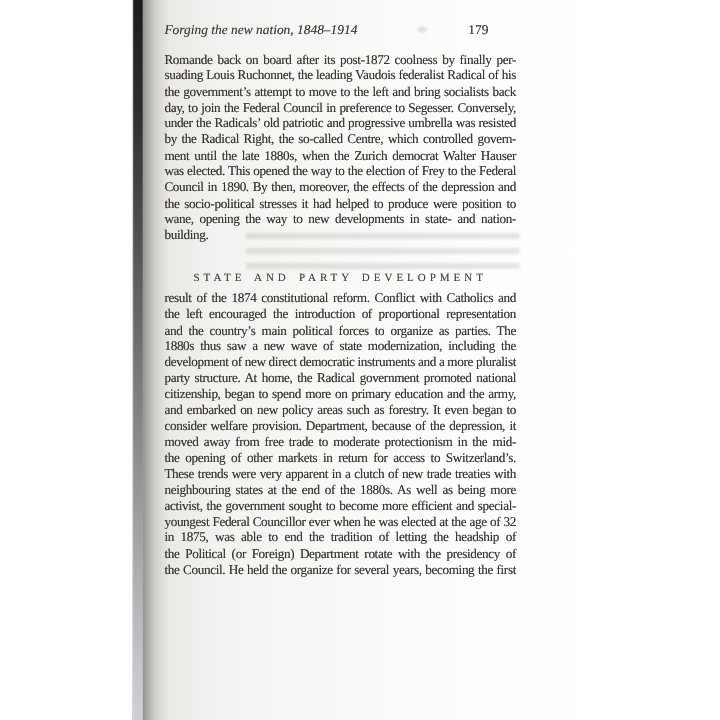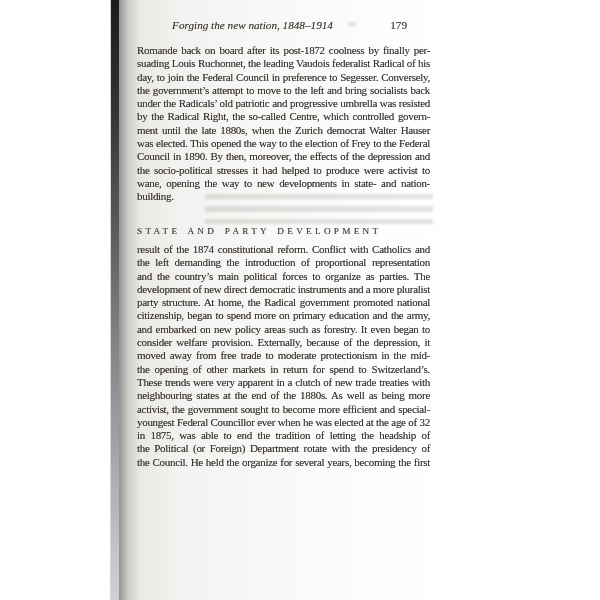--- a/index.html
+++ b/index.html
@@ -20,30 +20,30 @@
     position:absolute;left:111px;top:0;width:8px;height:600px;
     background:linear-gradient(to bottom,#1c1c1c 0%,#2e2e2e 15%,#555555 35%,#7e7f81 55%,#a2a4a7 75%,#c3c5ca 92%,#ced0d5 100%);
   }
   .gutter-fade{
     position:absolute;left:119px;top:0;width:22px;height:600px;
     background:linear-gradient(to right,rgba(62,60,58,0.45),rgba(120,118,115,0.20) 45%,rgba(180,178,174,0) 100%);
   }
   
   .textblock{color:#383430;text-shadow:0 0 0.5px rgba(59,56,51,0.55);}
   .running-head{position:absolute;left:137px;top:19px;width:293px;height:15px;font-size:11.2px;}
-  .head-title{position:absolute;left:0;right:62px;top:0;text-align:center;font-style:italic;color:#3e3a35;white-space:nowrap;}
+  .head-title{position:absolute;left:0;right:62px;top:0;text-align:left;font-style:italic;color:#3e3a35;white-space:nowrap;}
   .folio{position:absolute;right:23px;top:0;color:#3e3a35;margin-left:28px;}
   .para{position:absolute;left:137px;width:293px;font-size:11px;line-height:13.3px;letter-spacing:-0.3px;word-spacing:-0.5px;}
   .p1{top:44px;}
   .p2{top:243px;}
   .line{text-align:justify;text-align-last:justify;white-space:normal;}
   .line.lastline{text-align-last:left;}
   .section-heading{
     position:absolute;left:137px;top:226px;width:293px;margin:0;
-    font-size:9.2px;font-weight:normal;
+    font-size:9.2px;font-weight:normal;text-align:center;
     letter-spacing:3.3px;word-spacing:2px;color:#4a453f;
   }
   
   .bleed{
     position:absolute;left:205px;top:194px;width:228px;height:36px;
     background:repeating-linear-gradient(to bottom,
       rgba(128,122,112,0.20) 0px,rgba(128,122,112,0.20) 5px,
       rgba(128,122,112,0) 5px,rgba(128,122,112,0) 12.5px);
     filter:blur(1.3px);
   }
@@ -62,48 +62,49 @@
 <div class="textblock">
 
   <div class="running-head">
     <span class="head-title">Forging the new nation, 1848–1914</span>
     <span class="folio">179</span>
   </div>
 
   <div class="para p1">
       <div class="line">Romande back on board after its post-1872 coolness by finally per-</div>
       <div class="line">suading Louis Ruchonnet, the leading Vaudois federalist Radical of his</div>
+      <div class="line">the government’s attempt to move to the left and bring socialists back</div>
       <div class="line">day, to join the Federal Council in preference to Segesser. Conversely,</div>
-      <div class="line">the government’s attempt to move to the left and bring socialists back</div>
       <div class="line">under the Radicals’ old patriotic and progressive umbrella was resisted</div>
       <div class="line">by the Radical Right, the so-called Centre, which controlled govern-</div>
       <div class="line">ment until the late 1880s, when the Zurich democrat Walter Hauser</div>
       <div class="line">was elected. This opened the way to the election of Frey to the Federal</div>
       <div class="line">Council in 1890. By then, moreover, the effects of the depression and</div>
-      <div class="line">the socio-political stresses it had helped to produce were activist to</div>
+      <div class="line">the socio-political stresses it had helped to produce were position to</div>
       <div class="line">wane, opening the way to new developments in state- and nation-</div>
       <div class="line lastline">building.</div>
     </div>
 
   <div class="bleed"></div>
   <div class="speck"></div>
 
   <h2 class="section-heading">STATE AND PARTY DEVELOPMENT</h2>
 
   <div class="para p2">
       <div class="line">result of the 1874 constitutional reform. Conflict with Catholics and</div>
-      <div class="line">the left demanding the introduction of proportional representation</div>
+      <div class="line">the left encouraged the introduction of proportional representation</div>
       <div class="line">and the country’s main political forces to organize as parties. The</div>
+      <div class="line">1880s thus saw a new wave of state modernization, including the</div>
       <div class="line">development of new direct democratic instruments and a more pluralist</div>
       <div class="line">party structure. At home, the Radical government promoted national</div>
       <div class="line">citizenship, began to spend more on primary education and the army,</div>
       <div class="line">and embarked on new policy areas such as forestry. It even began to</div>
-      <div class="line">consider welfare provision. Externally, because of the depression, it</div>
+      <div class="line">consider welfare provision. Department, because of the depression, it</div>
       <div class="line">moved away from free trade to moderate protectionism in the mid-</div>
-      <div class="line">the opening of other markets in return for spend to Switzerland’s.</div>
+      <div class="line">the opening of other markets in return for access to Switzerland’s.</div>
       <div class="line">These trends were very apparent in a clutch of new trade treaties with</div>
       <div class="line">neighbouring states at the end of the 1880s. As well as being more</div>
       <div class="line">activist, the government sought to become more efficient and special-</div>
       <div class="line">youngest Federal Councillor ever when he was elected at the age of 32</div>
       <div class="line">in 1875, was able to end the tradition of letting the headship of</div>
       <div class="line">the Political (or Foreign) Department rotate with the presidency of</div>
       <div class="line">the Council. He held the organize for several years, becoming the first</div>
     </div>
 
 </div>

